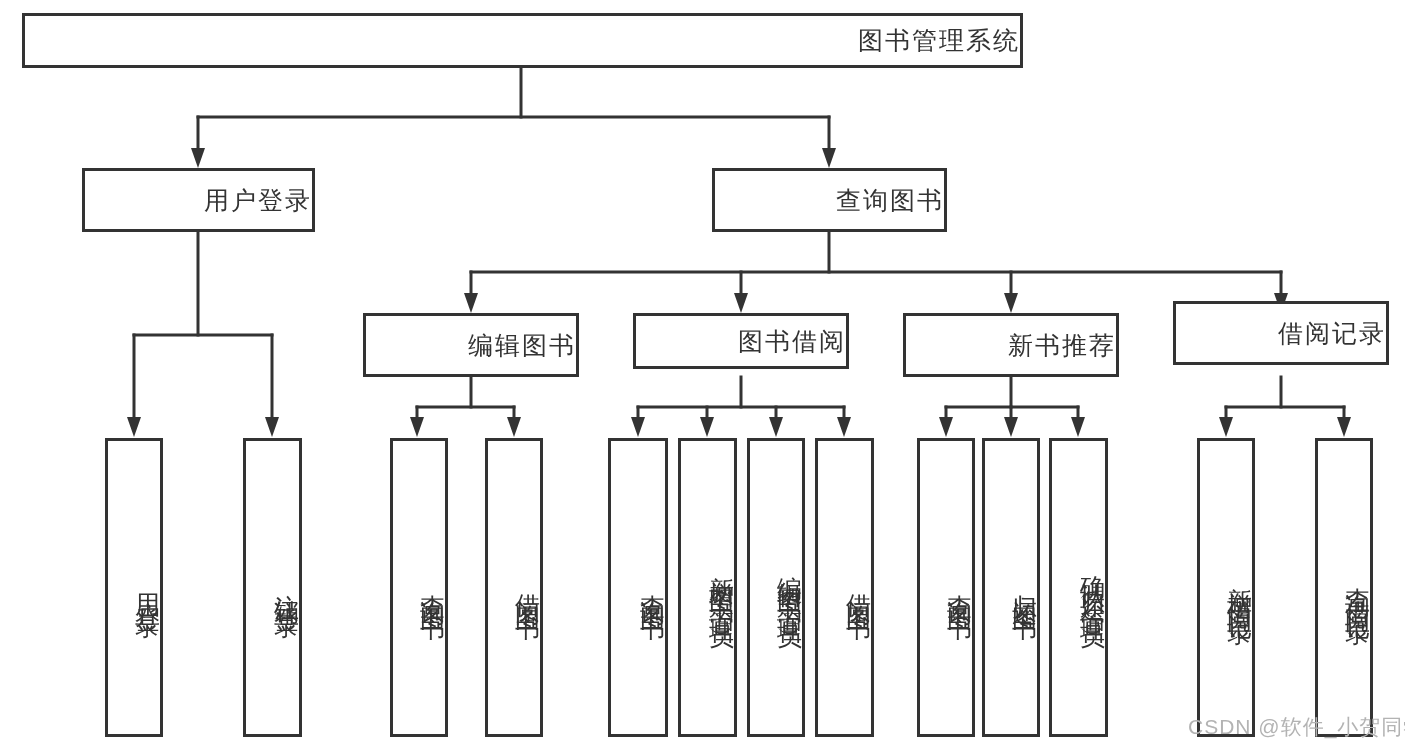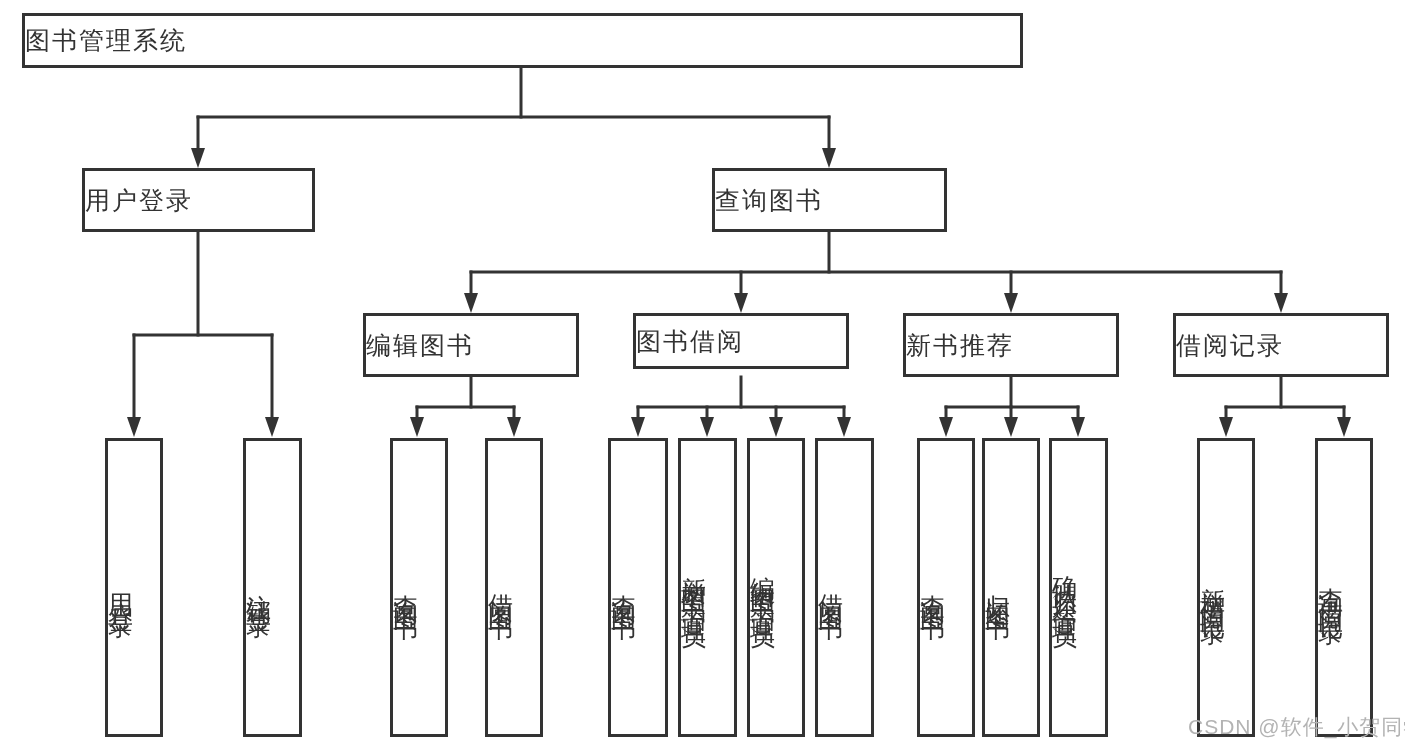--- a/index.html
+++ b/index.html
@@ -31,21 +31,21 @@
     fill: var(--line, #333333);
     stroke: none;
   }
   .node {
     position: absolute;
     box-sizing: border-box;
     border: 3px solid var(--line, #333333);
     background: var(--background, #ffffff);
     display: flex;
     align-items: center;
-    justify-content: flex-start;
+    justify-content: flex-end;
     color: var(--text, #333333);
     font-family: Liberation Serif, serif;
   }
   .h-node span {
     font-size: 25px;
     letter-spacing: 2px;
     white-space: nowrap;
   }
   .leaf span {
     writing-mode: vertical-rl;
@@ -160,21 +160,21 @@
 
   <div class="node h-node" style="left:363px;top:313px;width:216px;height:64px;">
     <span>编辑图书</span>
   </div>
   <div class="node h-node" style="left:633px;top:313px;width:216px;height:56px;">
     <span>图书借阅</span>
   </div>
   <div class="node h-node" style="left:903px;top:313px;width:216px;height:64px;">
     <span>新书推荐</span>
   </div>
-  <div class="node h-node" style="left:1173px;top:313px;width:216px;height:64px;">
+  <div class="node h-node" style="left:1173px;top:301px;width:216px;height:64px;">
     <span>借阅记录</span>
   </div>
 
   <div class="node leaf" style="left:105px;top:438px;width:58px;height:299px;">
     <span>用户登录</span>
   </div>
   <div class="node leaf" style="left:243px;top:438px;width:59px;height:299px;">
     <span>注销登录</span>
   </div>
 

